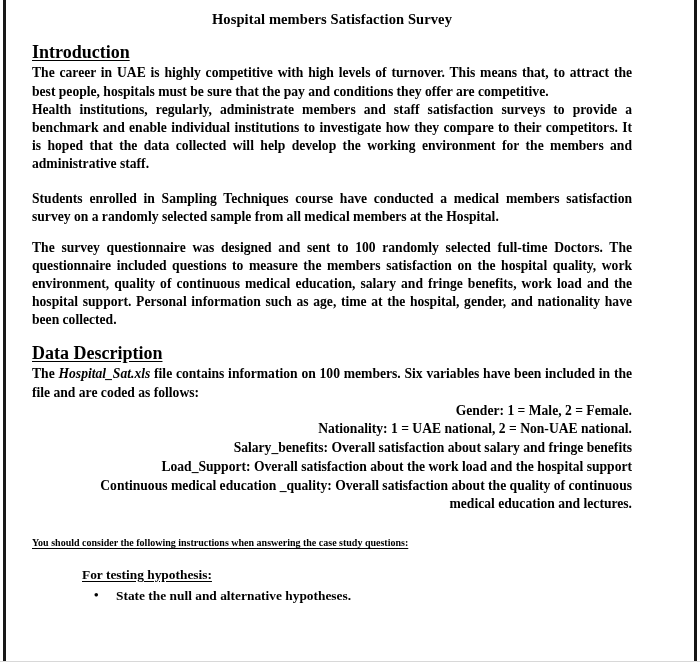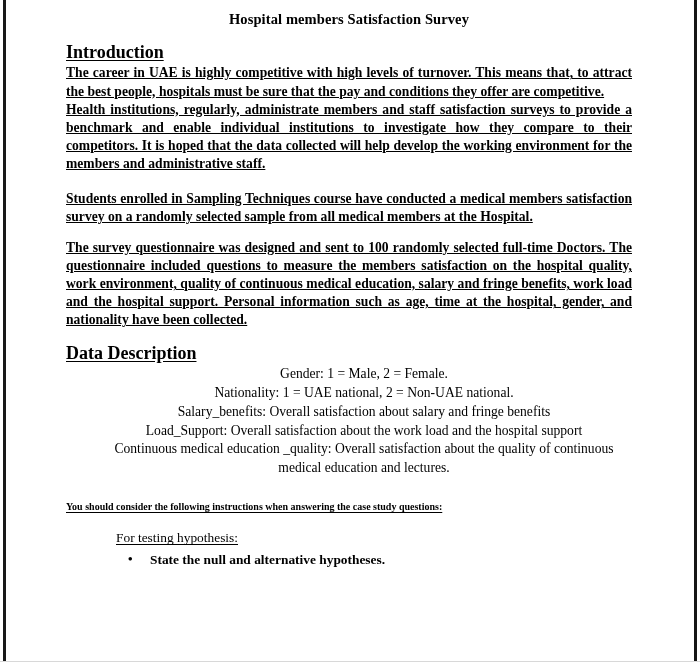--- a/index.html
+++ b/index.html
@@ -48,21 +48,21 @@
     background: #d8d8d8;
   }
 
   #sheet {
     position: absolute;
     left: 0;
     top: 0;
     width: 700px;
     height: 662px;
     box-sizing: border-box;
-    padding: 0 68px 0 66px;
+    padding: 0 68px 0 32px;
   }
 
   .doc-title {
     text-align: center;
     font-weight: bold;
     font-size: 14.5px;
     letter-spacing: 0.1px;
     margin: 11px 0 0 0;
     line-height: 1.2;
   }
@@ -77,50 +77,49 @@
   }
   .head-wrap { line-height: 1.28; }
 
   p.body-par {
     font-weight: bold;
     font-size: 13.6px;
     line-height: 1.33;
     margin: 0;
     text-align: justify;
     text-justify: inter-word;
-    text-decoration: underline;
   }
 
   .italic { font-style: italic; }
   .gap-m { height: 13px; }
   .gap-l { height: 17px; }
 
   ul.var-list {
     list-style: none;
     margin: 0;
     padding: 0 0 0 30px;
   }
   ul.var-list li {
-    font-weight: normal;
+    font-weight: bold;
     font-size: 13.6px;
     line-height: 1.38;
-    text-align: center;
+    text-align: right;
   }
 
   .instructions-head {
     font-weight: bold;
     font-size: 10px;
     text-decoration: underline;
     text-underline-offset: 1.5px;
     display: inline-block;
     line-height: 1.3;
   }
 
   .sub-head {
-    font-weight: normal;
+    font-weight: bold;
     font-size: 13.4px;
     text-decoration: underline;
     text-underline-offset: 1.5px;
     display: inline-block;
     margin-left: 50px;
     line-height: 1.3;
   }
 
   ul.bullet-list {
     margin: 4px 0 0 0;
@@ -170,20 +169,21 @@
 
     <div class="gap-m"></div>
 
     <p class="body-par">The survey questionnaire was designed and sent to 100 randomly selected full-time Doctors. The questionnaire included questions to measure the members satisfaction on the hospital quality, work environment, quality of continuous medical education, salary and fringe benefits, work load and the hospital support. Personal information such as age, time at the hospital, gender, and nationality have been collected.</p>
 
     <div class="gap-m"></div>
 
     <div class="head-wrap">
       <span class="section-head">Data Description</span>
     </div>
+    <p class="body-par"><span>The </span><span class="italic">Hospital_Sat.xls</span><span> file contains information on 100 members. Six variables have been included in the file and are coded as follows:</span></p>
 
     <ul class="var-list">
       <li>Gender:  1 = Male,  2 = Female.</li>
       <li>Nationality: 1 = UAE national, 2 = Non-UAE national.</li>
       <li>Salary_benefits:  Overall satisfaction about salary and fringe benefits</li>
       <li>Load_Support: Overall satisfaction about the work load and the hospital support</li>
       <li>Continuous medical education _quality: Overall satisfaction about the quality of continuous medical education and lectures.</li>
     </ul>
 
     <div class="gap-l"></div>

